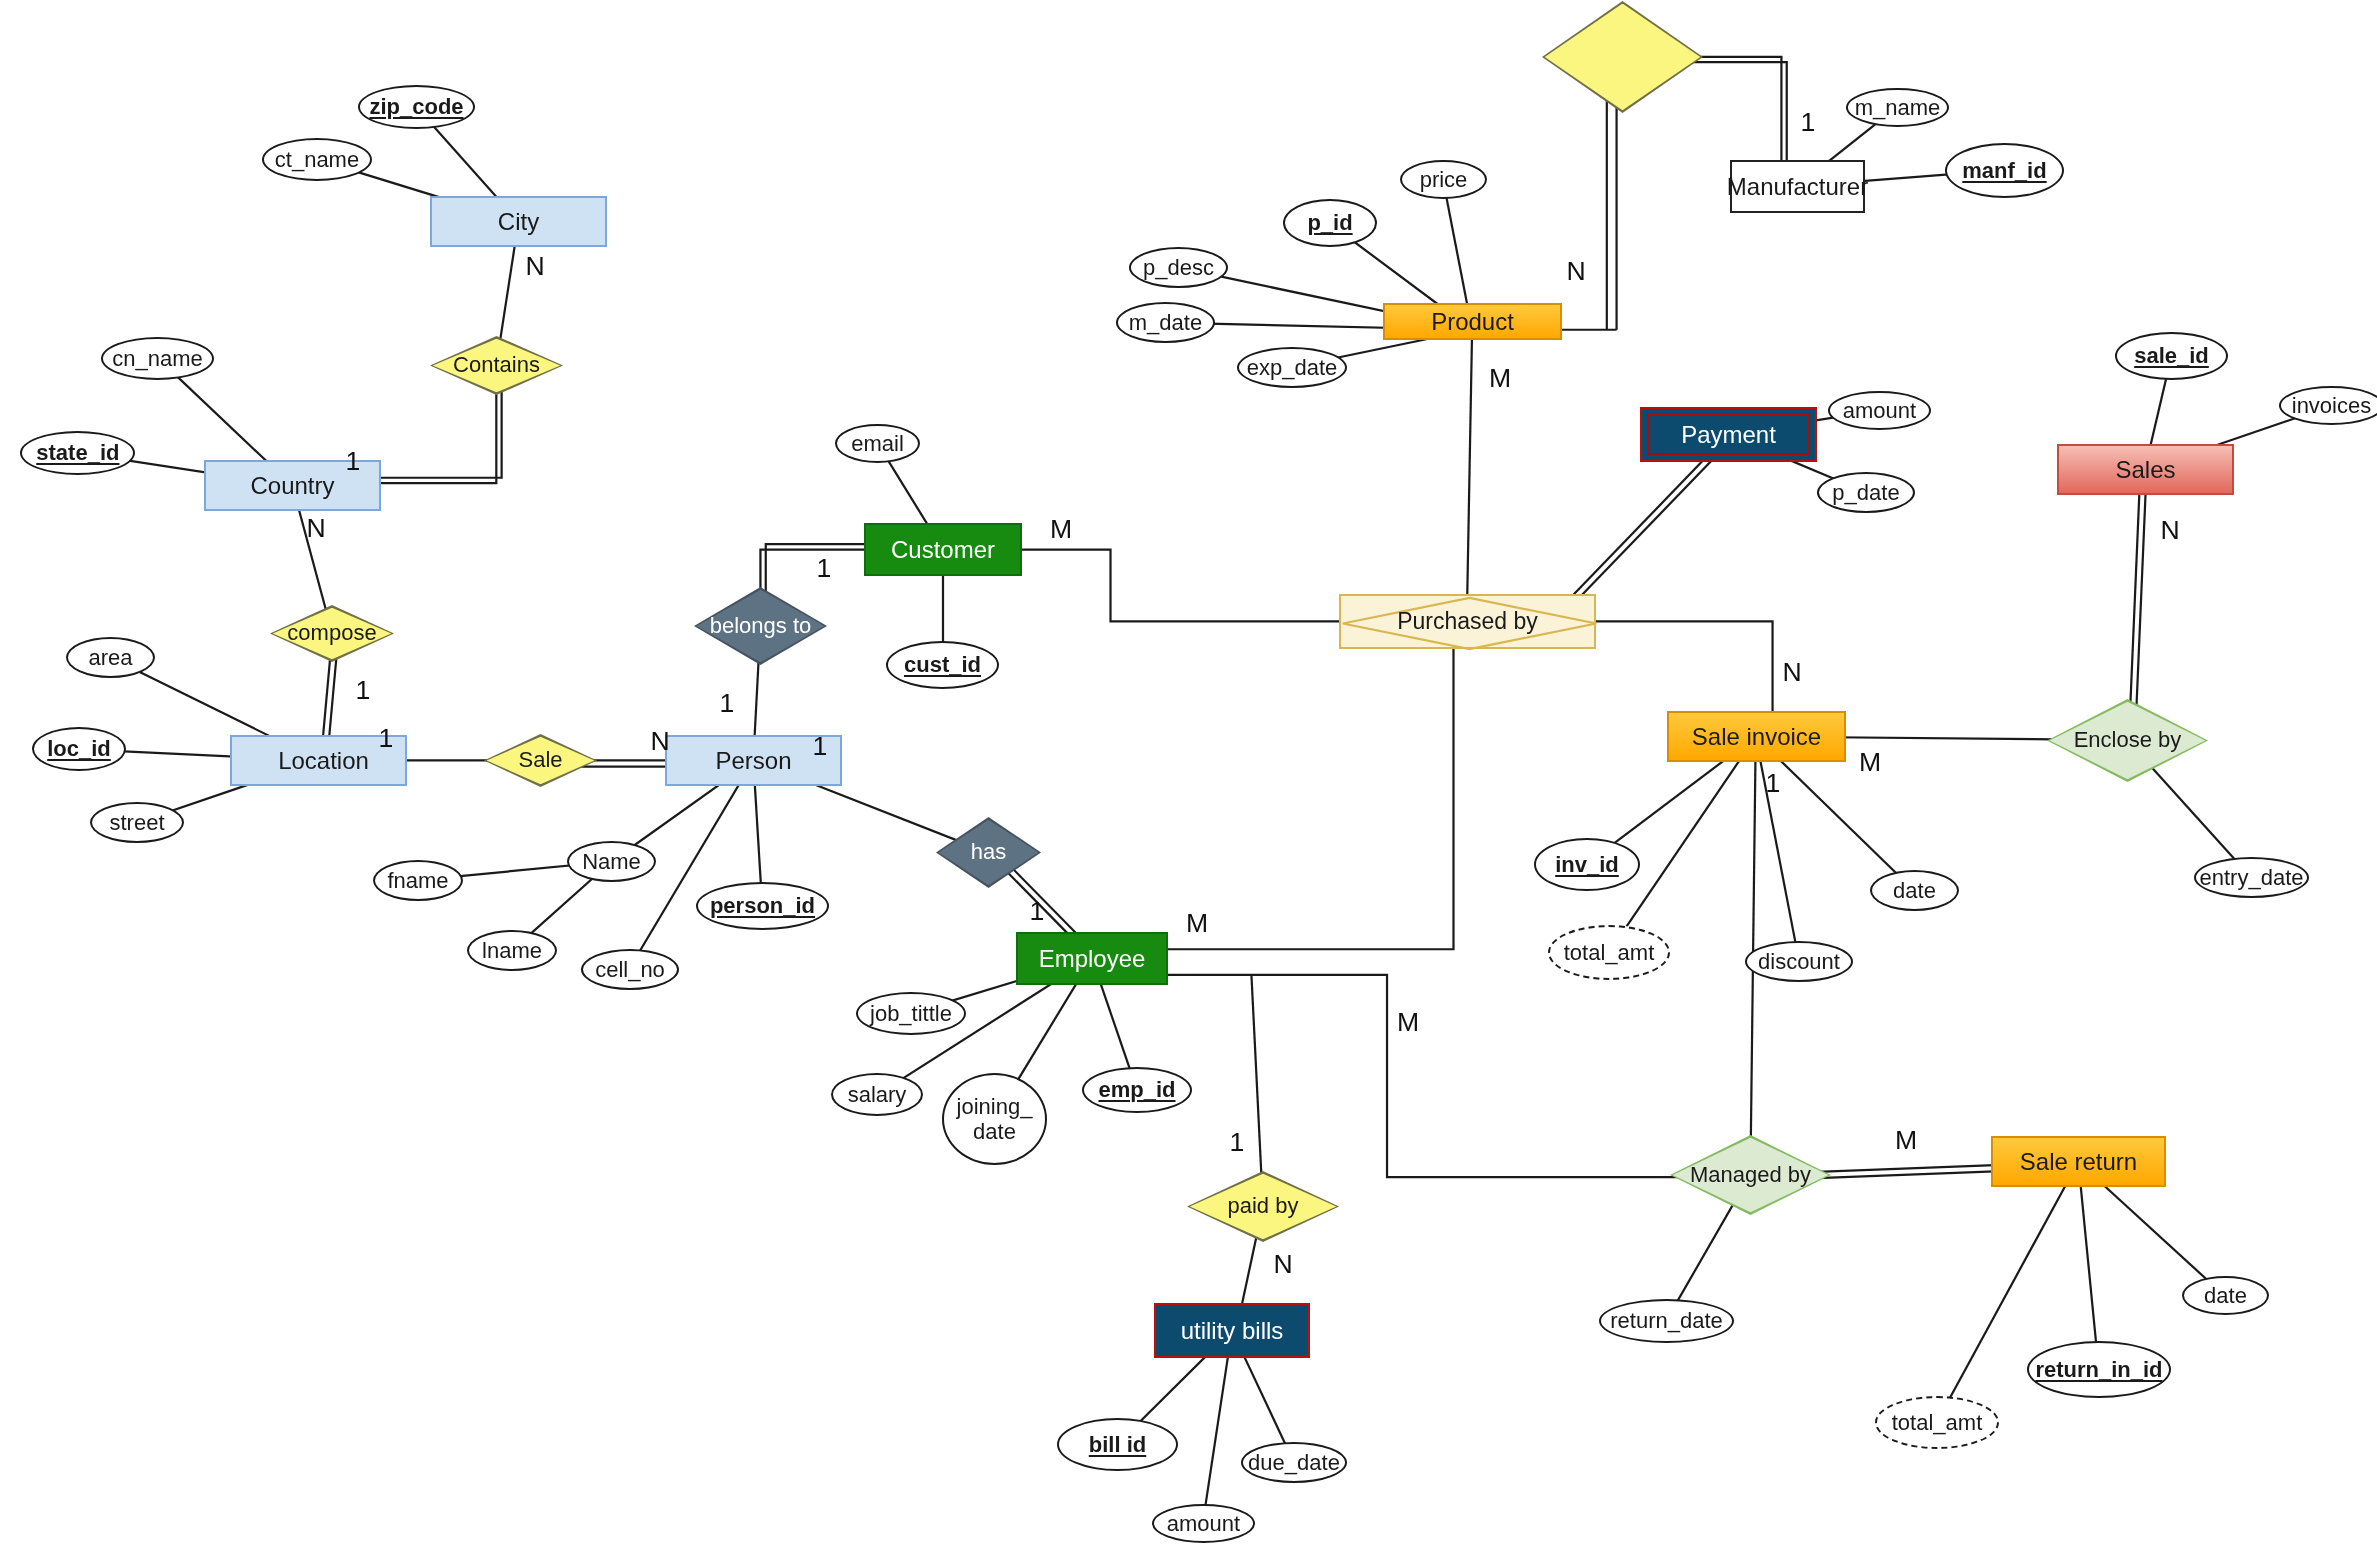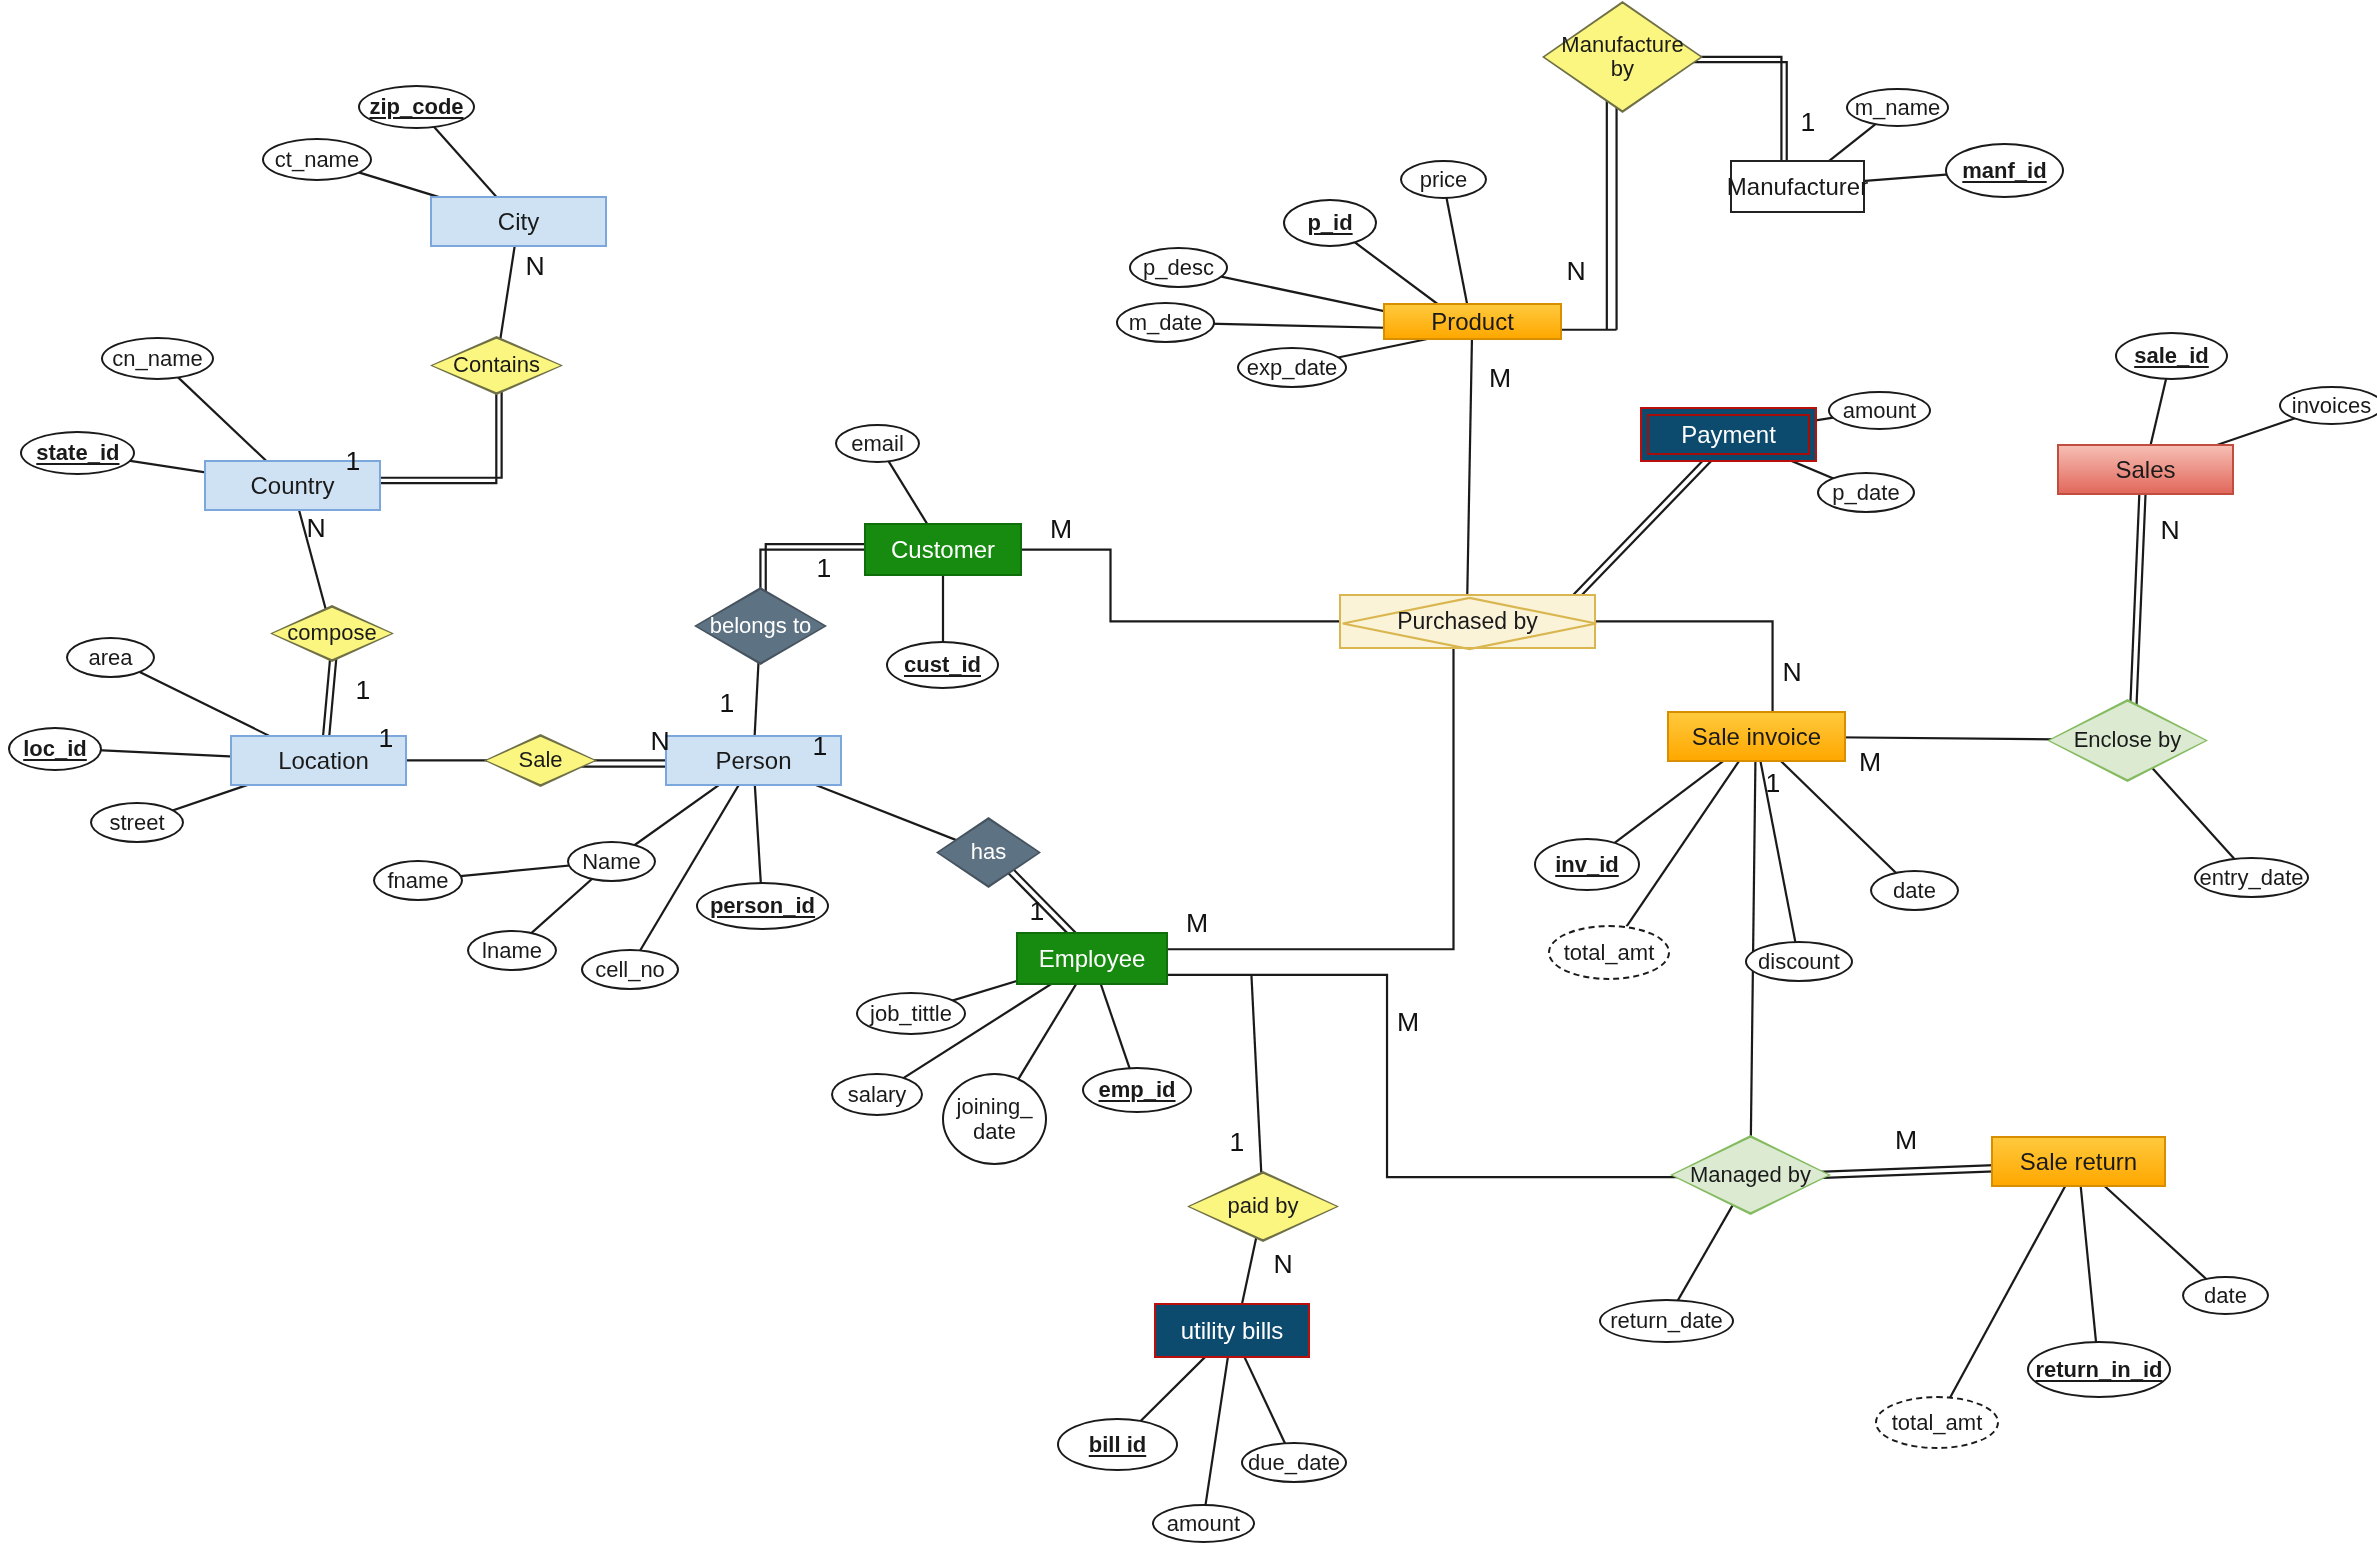--- a/index.html
+++ b/index.html
@@ -182,24 +182,20 @@
     </div>
     <div class="dia-outer s-out" style="left: 936px; top: 817px; width: 105px; height: 71px;">
       <div class="dia-inner s-in"></div>
     </div>
     <div class="rel-label slate-text" style="left: 936px; top: 817px; width: 105px; height: 71px;">
       <span>has</span>
     </div>
     <div class="dia-outer y-out" style="left: 1542px; top: 0.9px; width: 161px; height: 112px;">
       <div class="dia-inner y-in"></div>
     </div>
-    <div class="rel-label " style="left: 1542px; top: 0.9px; width: 161px; height: 112px;">
-      <span>Manufacture
-by</span>
-    </div>
     <div class="dia-outer g-out" style="left: 2047px; top: 699px; width: 161px; height: 83px;">
       <div class="dia-inner g-in"></div>
     </div>
     <div class="rel-label " style="left: 2047px; top: 699px; width: 161px; height: 83px;">
       <span>Enclose by</span>
     </div>
     <div class="dia-outer g-out" style="left: 1670px; top: 1135px; width: 161px; height: 80px;">
       <div class="dia-inner g-in"></div>
     </div>
     <div class="rel-label " style="left: 1670px; top: 1135px; width: 161px; height: 80px;">
@@ -225,21 +221,21 @@
     </div>
     <div class="node attribute" style="left: 101px; top: 337px; width: 113px; height: 43px;">
       <span>cn_name</span>
     </div>
     <div class="node attribute key" style="left: 20.4px; top: 431px; width: 115px; height: 44px;">
       <span>state_id</span>
     </div>
     <div class="node attribute" style="left: 66px; top: 637px; width: 89px; height: 41px;">
       <span>area</span>
     </div>
-    <div class="node attribute key" style="left: 8px; top: 727px; width: 94px; height: 44px;">
+    <div class="node attribute key" style="left: 32px; top: 727px; width: 94px; height: 44px;">
       <span>loc_id</span>
     </div>
     <div class="node attribute" style="left: 90px; top: 802px; width: 94px; height: 41px;">
       <span>street</span>
     </div>
     <div class="node attribute" style="left: 567px; top: 841px; width: 89px; height: 41px;">
       <span>Name</span>
     </div>
     <div class="node attribute" style="left: 373px; top: 860px; width: 90px; height: 41px;">
       <span>fname</span>

